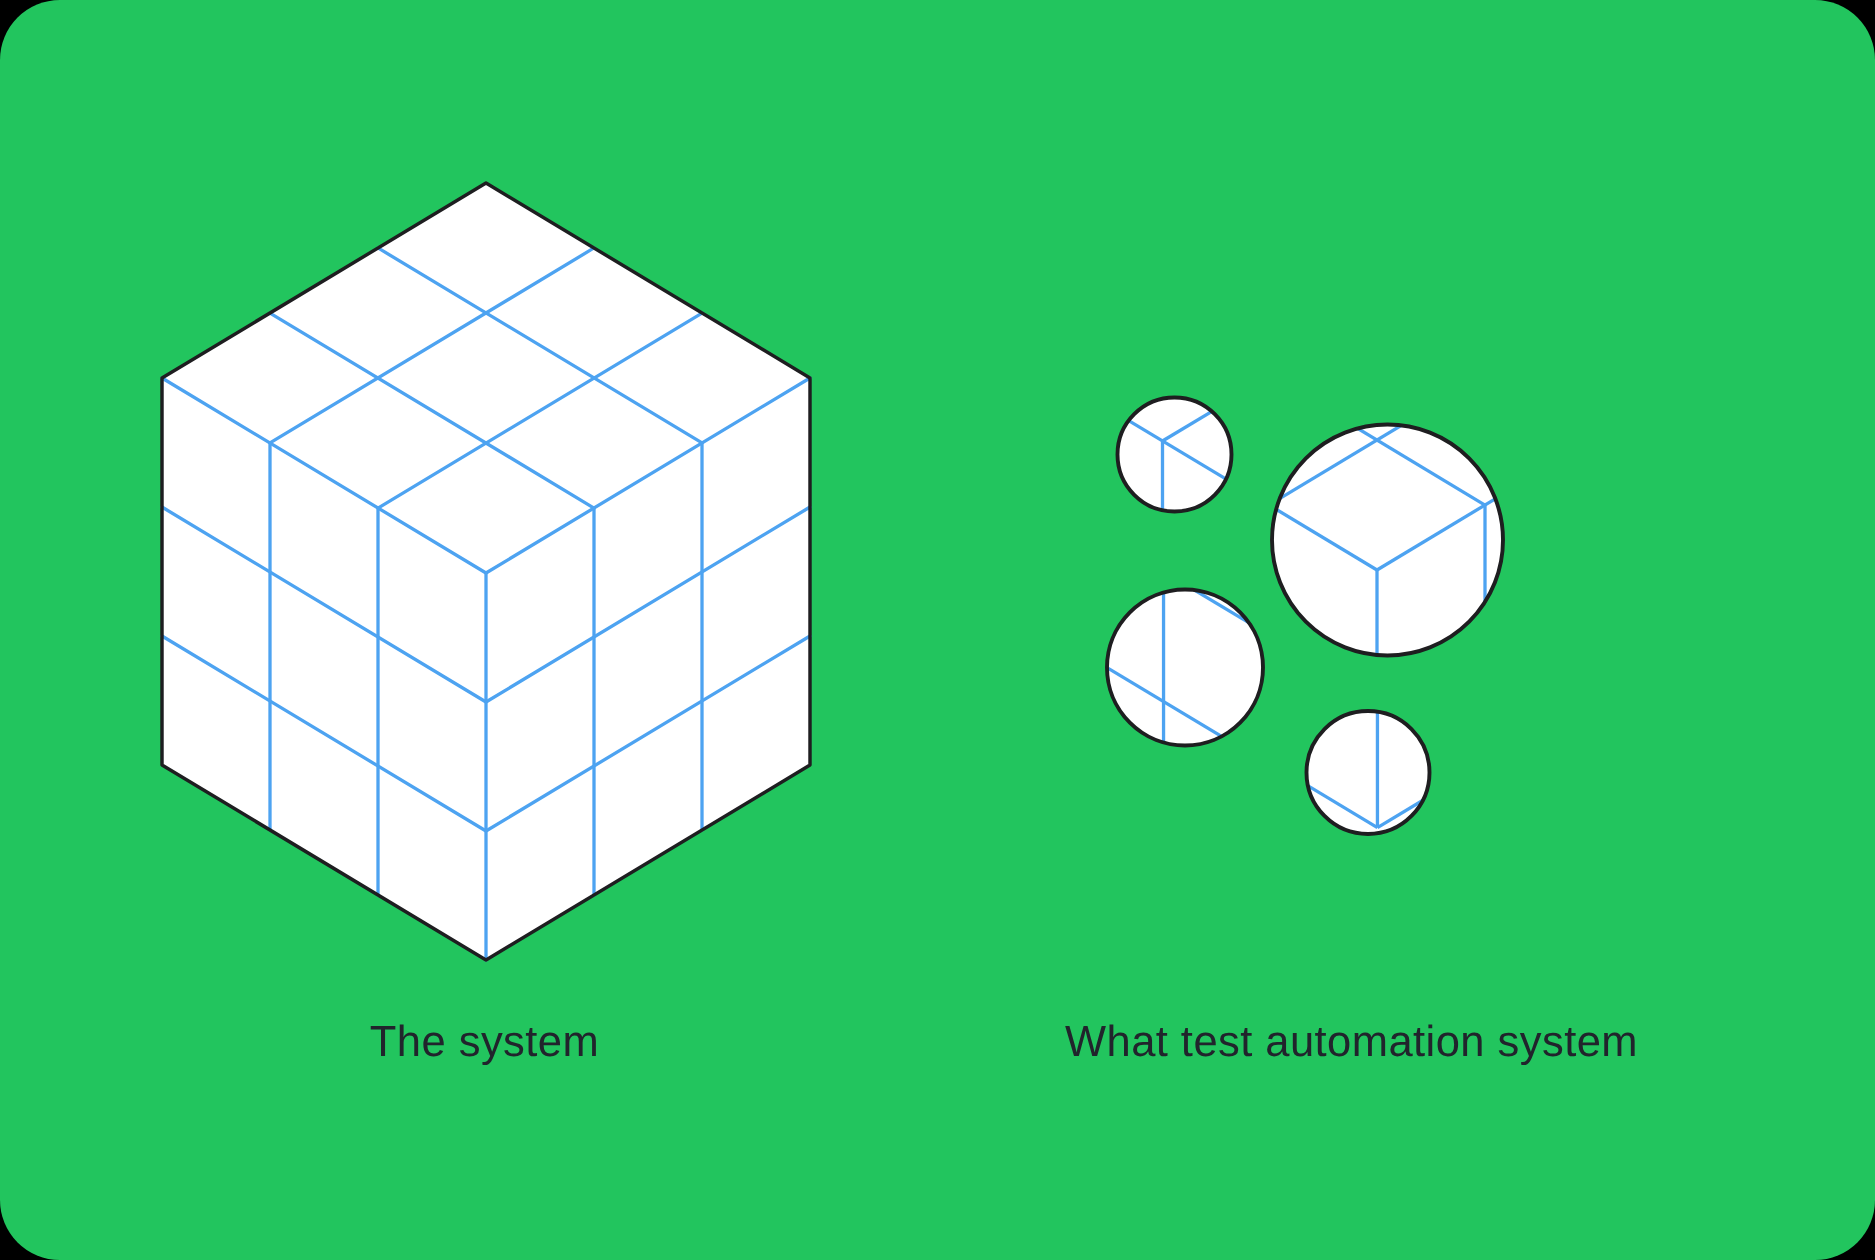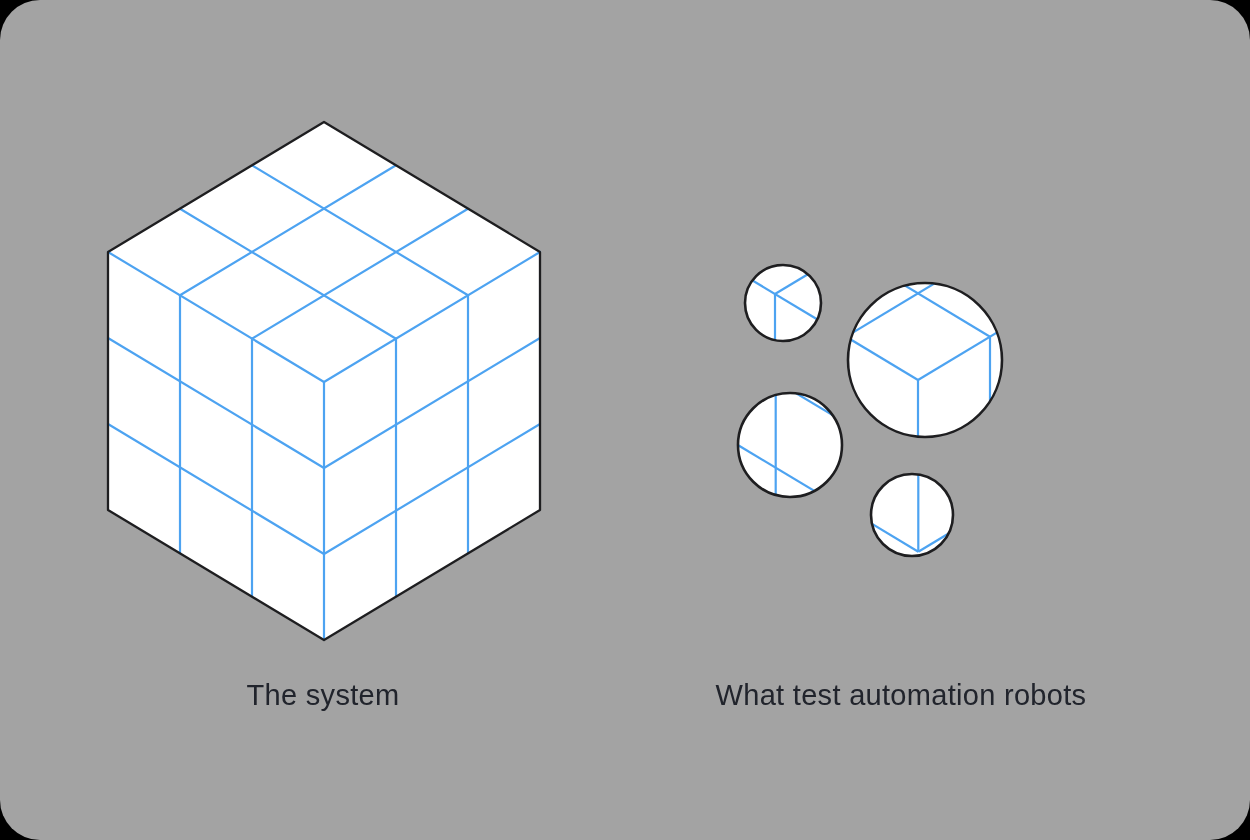--- a/index.html
+++ b/index.html
@@ -38,21 +38,21 @@
   }
   .caption-right {
     left: 651px;
     top: 676px;
     width: 500px;
   }
 </style>
 </head>
 <body style="background: rgb(0, 0, 0);">
 
-<div class="panel" style="background: #a3a3a3;">
+<div class="panel" style="background: #22c55e;">
   <svg class="diagram" id="diagram-svg" width="1250" height="840" viewBox="0 0 1250 840">
     <g id="cube-group">
         <polygon points="324,122 540,252 540,510 324,640 108,510 108,252" fill="#ffffff" stroke="none"></polygon>
         <line x1="108" y1="252" x2="324" y2="382" stroke="#4da3f1" stroke-width="2.2" stroke-linecap="round"></line>
         <line x1="540" y1="252" x2="324" y2="382" stroke="#4da3f1" stroke-width="2.2" stroke-linecap="round"></line>
         <line x1="324" y1="382" x2="324" y2="640" stroke="#4da3f1" stroke-width="2.2" stroke-linecap="round"></line>
         <line x1="252" y1="165.3" x2="468" y2="295.3" stroke="#4da3f1" stroke-width="2.2" stroke-linecap="round"></line>
         <line x1="180" y1="208.7" x2="396" y2="338.7" stroke="#4da3f1" stroke-width="2.2" stroke-linecap="round"></line>
         <line x1="396" y1="165.3" x2="180" y2="295.3" stroke="#4da3f1" stroke-width="2.2" stroke-linecap="round"></line>
         <line x1="468" y1="208.7" x2="252" y2="338.7" stroke="#4da3f1" stroke-width="2.2" stroke-linecap="round"></line>
@@ -111,15 +111,15 @@
           <line x1="918.3" y1="551.7" x2="830" y2="498.6" stroke="#4da3f1" stroke-width="2.2"></line>
           <line x1="918.3" y1="551.7" x2="990" y2="508.7" stroke="#4da3f1" stroke-width="2.2"></line>
         </g>
         <circle cx="912" cy="515" r="41" fill="none" stroke="#1e1e20" stroke-width="2.6"></circle>
       </g>
   </svg>
 
   <div class="caption caption-left" style="color: rgb(33, 36, 44);">The system</div>
 
   <div class="caption caption-right" style="color: rgb(33, 36, 44);">
-    <div>What test automation robots</div>
+    <div>What test automation system</div>
   </div>
 </div>
 
 </body></html>

